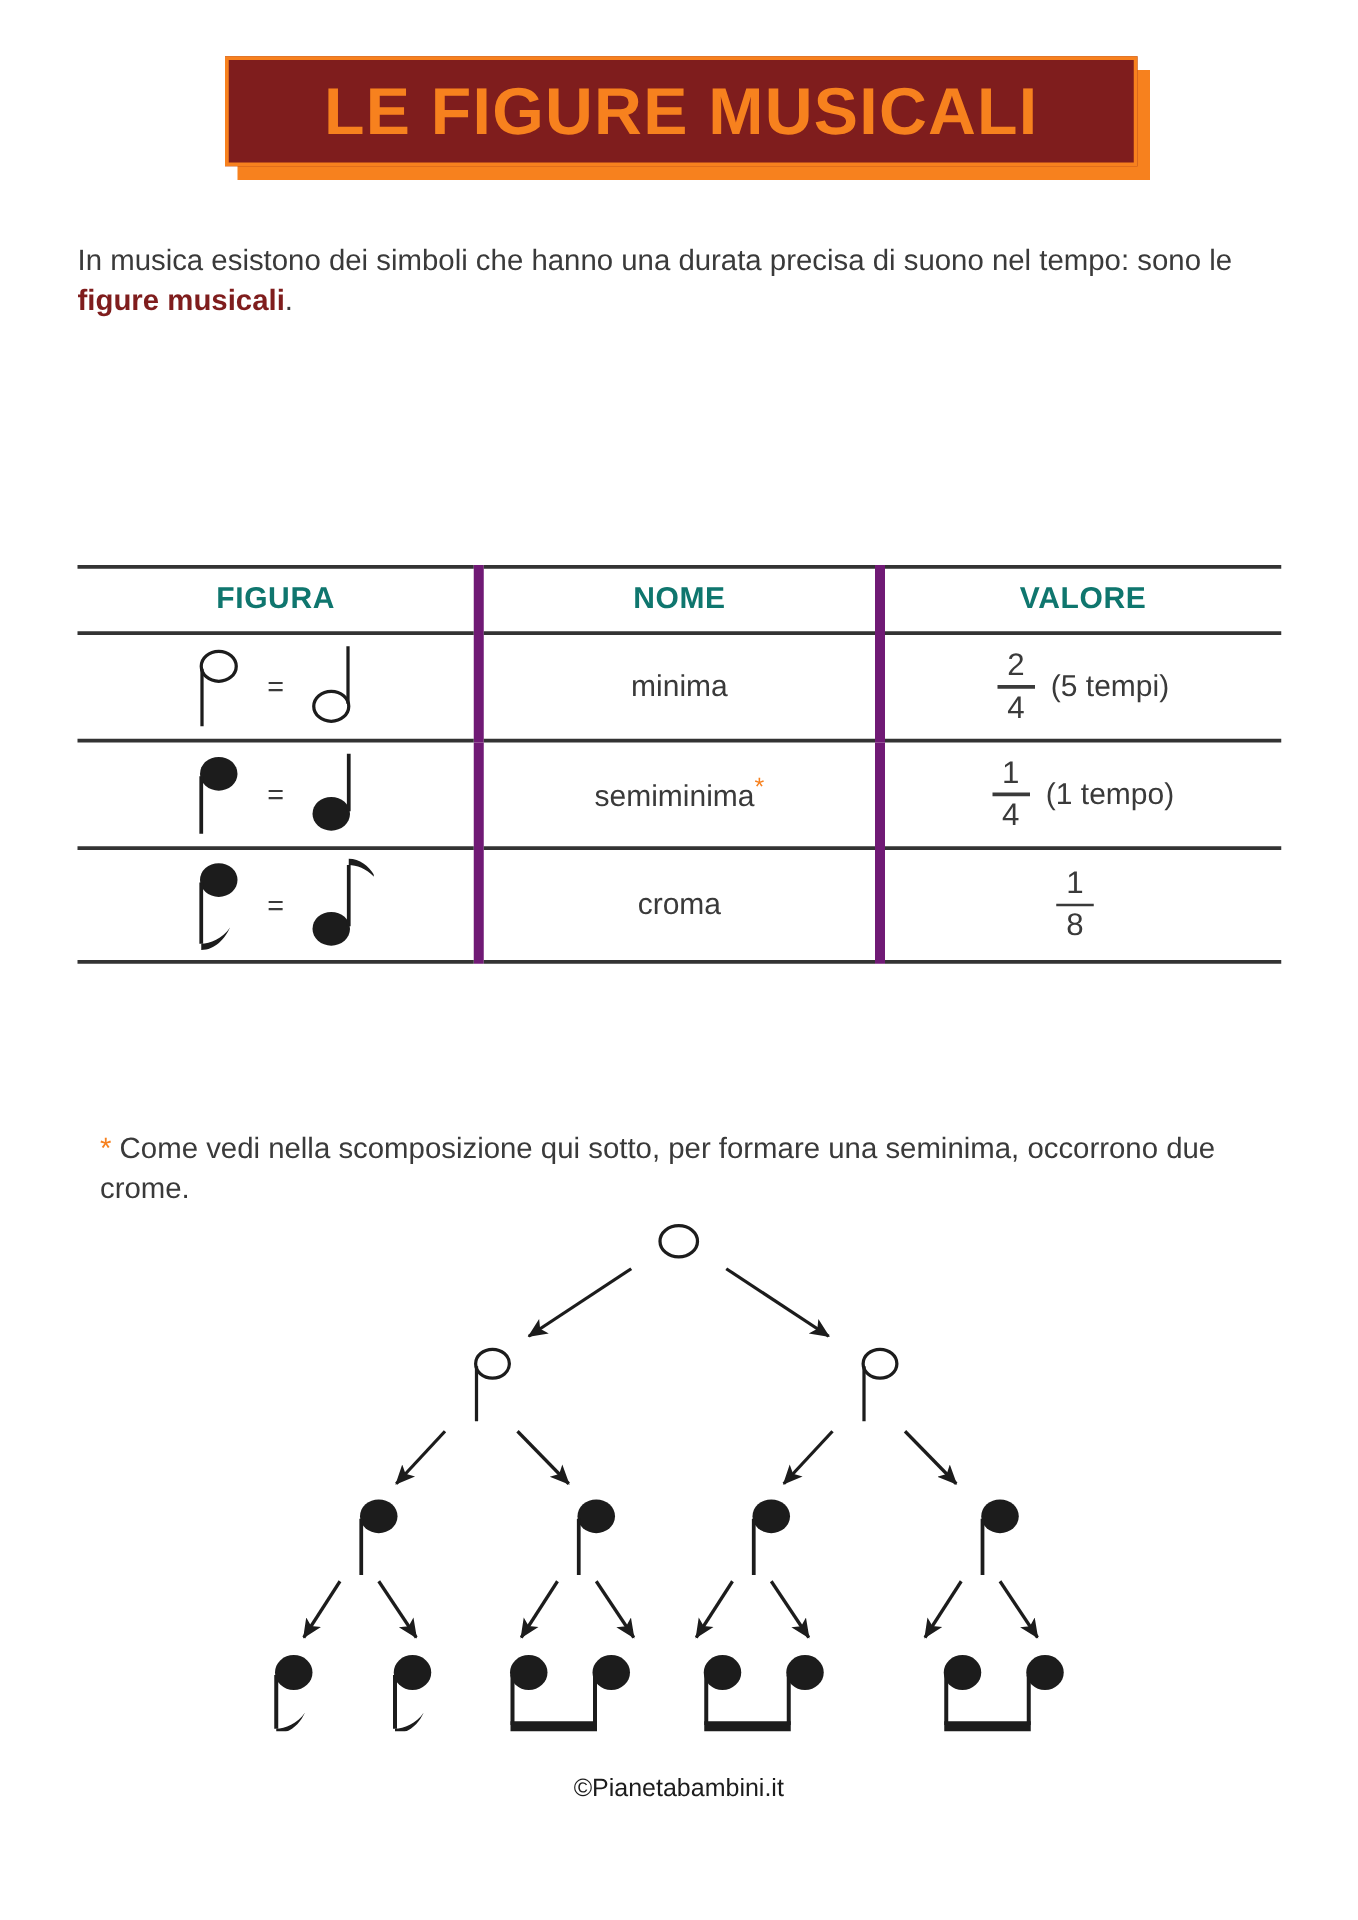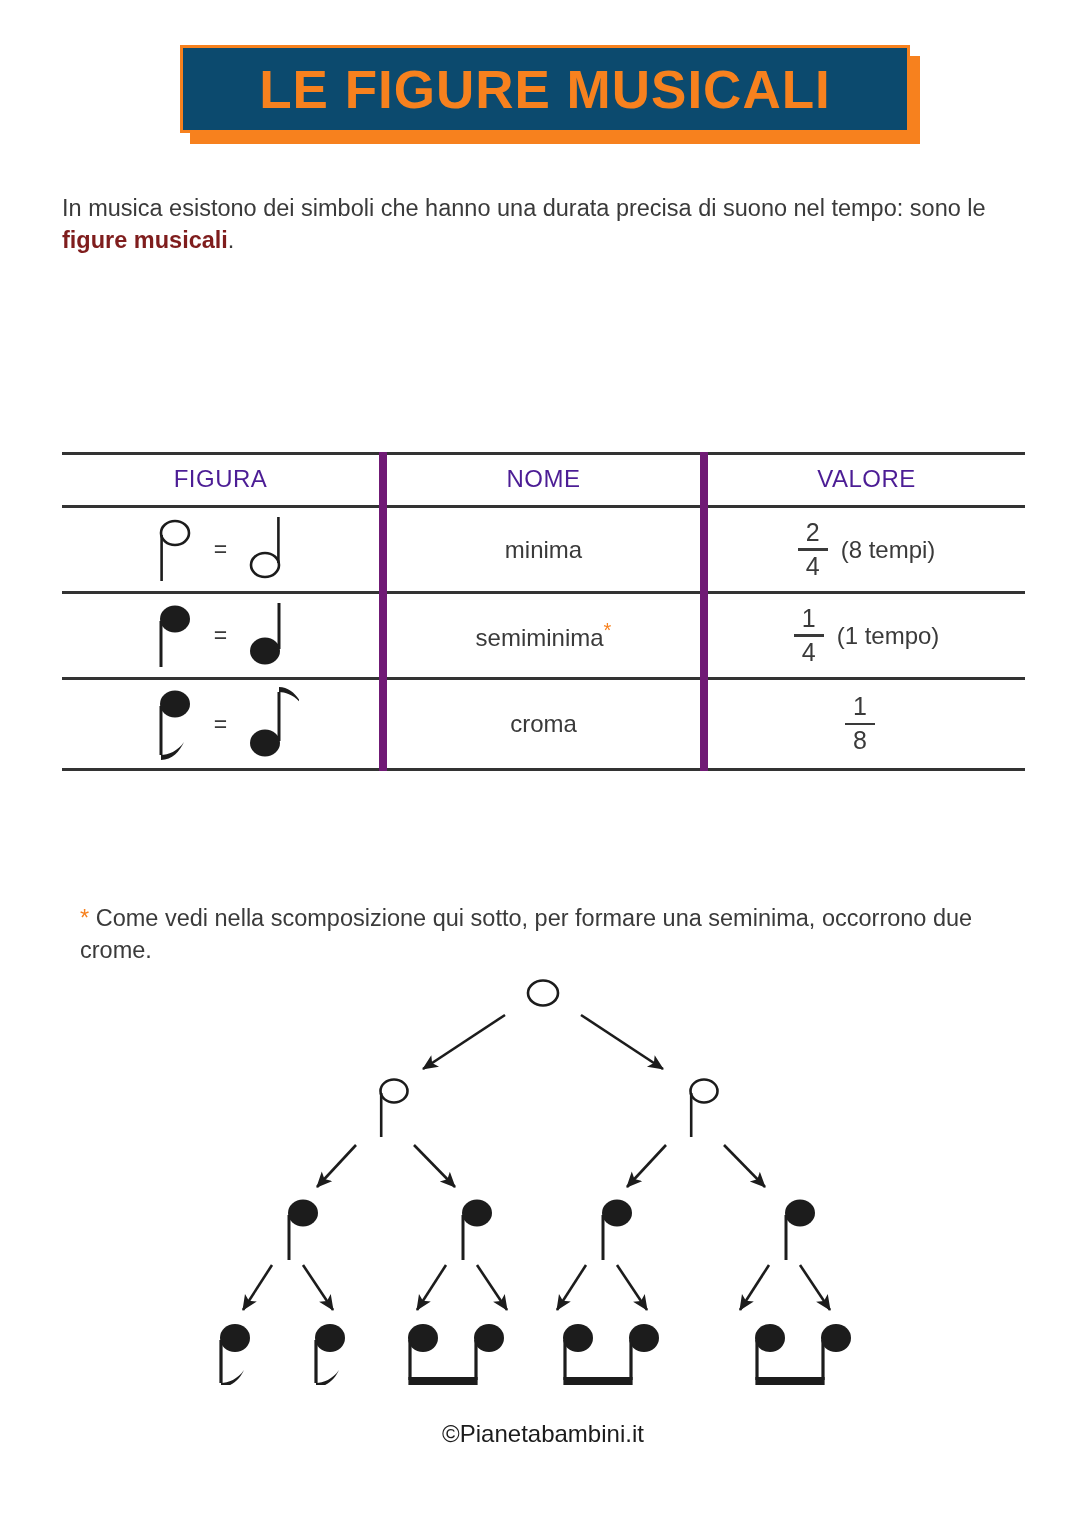--- a/index.html
+++ b/index.html
@@ -29,21 +29,21 @@
     width: 730px;
     height: 88px;
     background: #F7811E;
   }
   .title-box {
     position: absolute;
     left: 0;
     top: 0;
     width: 730px;
     height: 88px;
-    background: #0c4a6e;
+    background: #7f1d1d;
     border: 3px solid #F7811E;
     display: flex;
     align-items: center;
     justify-content: center;
   }
   .title-text {
     font-size: 53px;
     font-weight: bold;
     color: #F7811E;
     letter-spacing: 1px;
@@ -72,22 +72,22 @@
     top: 452px;
     width: 963px;
     border-collapse: collapse;
   }
   .figtable col.c1 { width: 321px; }
   .figtable col.c2 { width: 321px; }
   .figtable col.c3 { width: 321px; }
 
   .figtable th {
     font-size: 24px;
-    font-weight: normal;
-    color: #4c1d95;
+    font-weight: bold;
+    color: #0f766e;
     letter-spacing: 0.5px;
     padding: 10px 0 12px 0;
     border-top: 3px solid #333;
     border-bottom: 3px solid #333;
     text-align: center;
   }
   .figtable th.vl, .figtable td.vl { border-left: 8px solid #701a75; }
   .figtable td {
     border-bottom: 3px solid #333;
     text-align: center;
@@ -144,21 +144,21 @@
     height: 420px;
   }
 
   
   .footer {
     position: absolute;
     left: 0;
     top: 1420px;
     width: 1086px;
     text-align: center;
-    font-size: 24px;
+    font-size: 20px;
     color: #1c1c1c;
   }
 </style>
 </head>
 <body>
 
 <div class="title-wrap">
   <div class="title-shadow"></div>
   <div class="title-box">
     <span class="title-text">LE FIGURE MUSICALI</span>
@@ -200,21 +200,21 @@
         </div>
       </td>
       <td class="vl namecell">minima</td>
       <td class="vl">
         <div class="valcell-inner">
           <span class="frac">
             <span class="num">2</span>
             <span class="bar"></span>
             <span class="den">4</span>
           </span>
-          <span class="tempi">(8 tempi)</span>
+          <span class="tempi">(5 tempi)</span>
         </div>
       </td>
     </tr>
 
     <tr>
       <td>
         <div class="notecell">
           <svg width="58" height="78" viewBox="0 0 58 78">
             <ellipse cx="33" cy="22" rx="15" ry="13.5" fill="#1c1c1c"></ellipse>
             <line x1="19" y1="24" x2="19" y2="70" stroke="#1c1c1c" stroke-width="3"></line>

